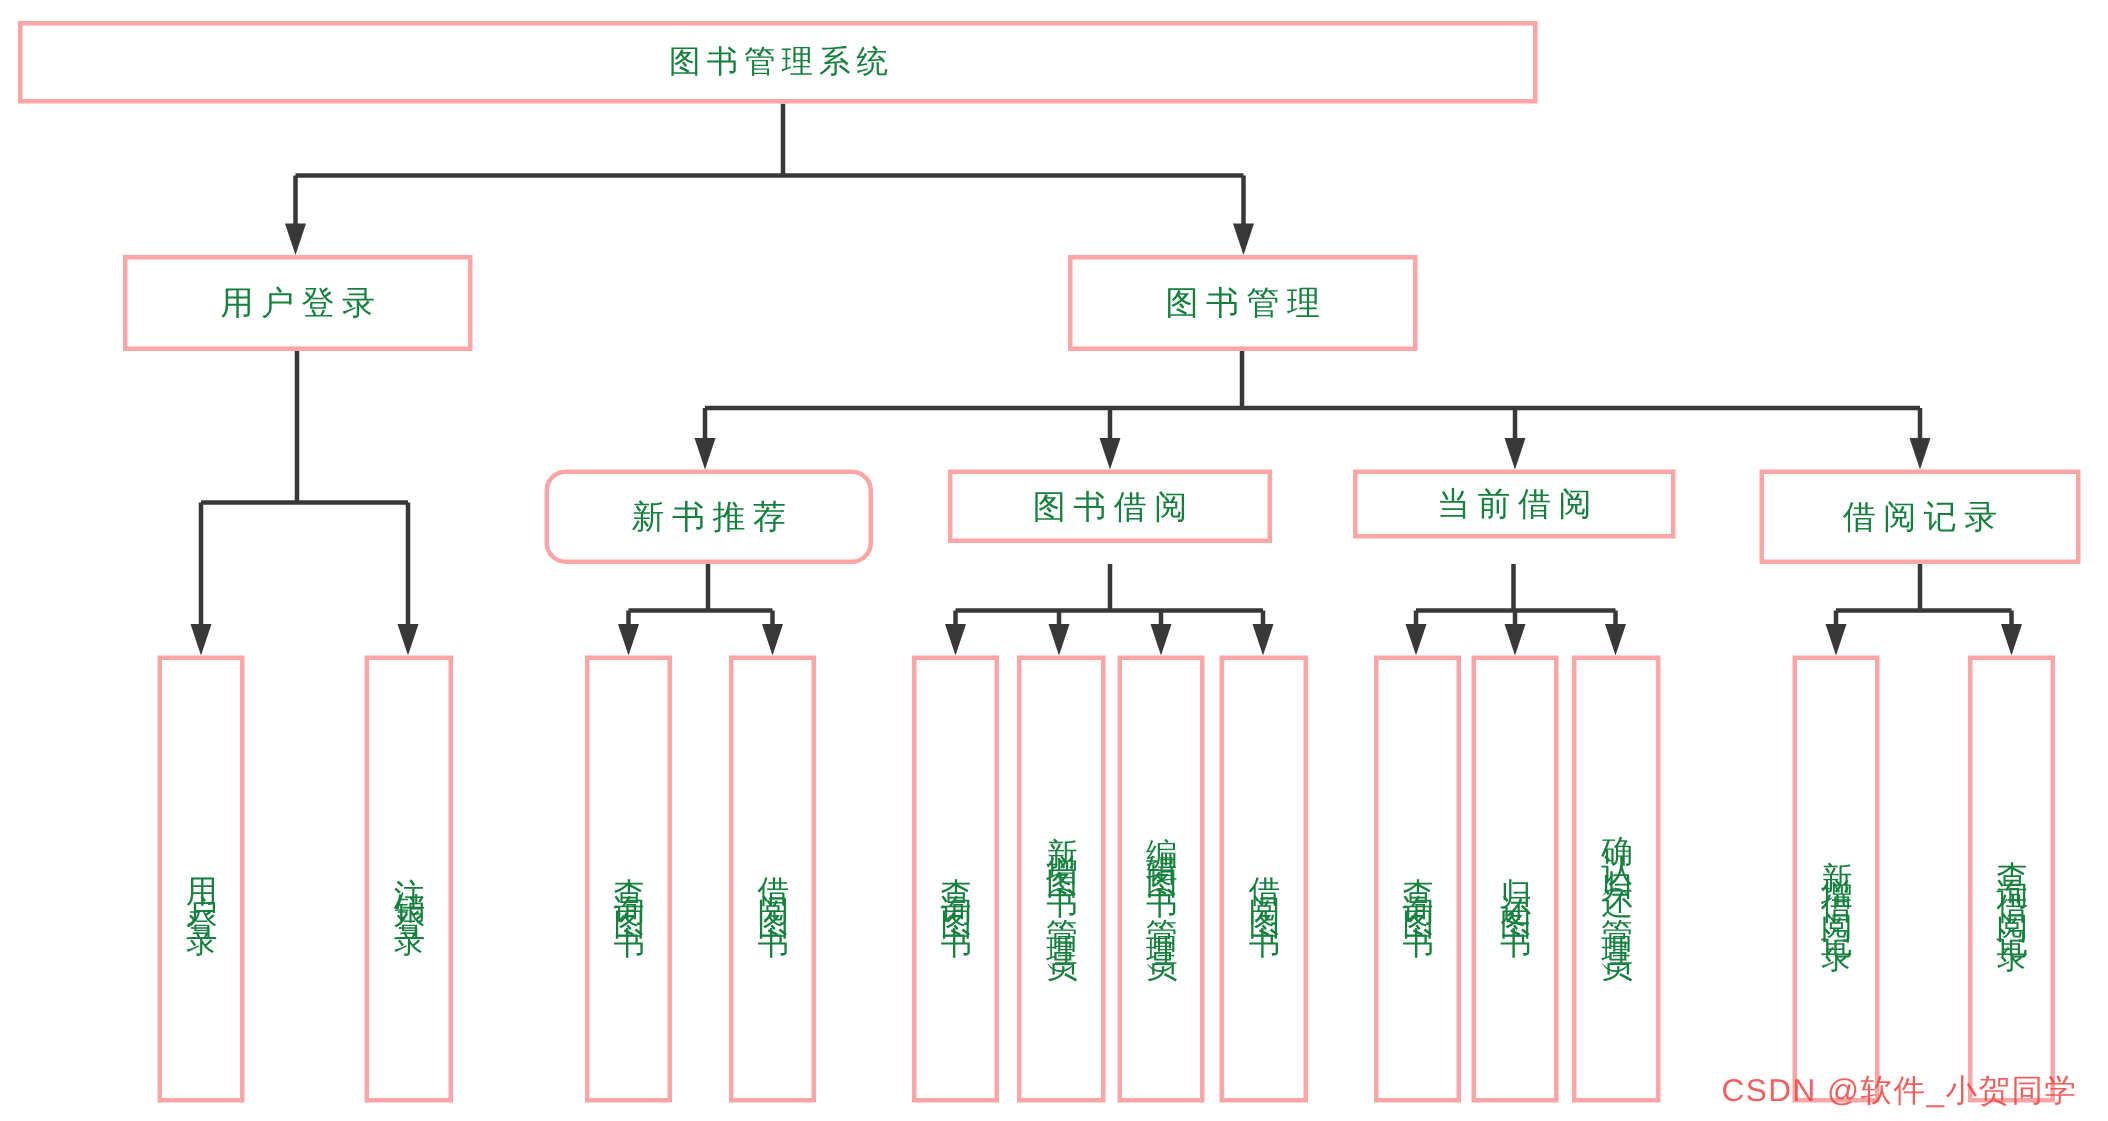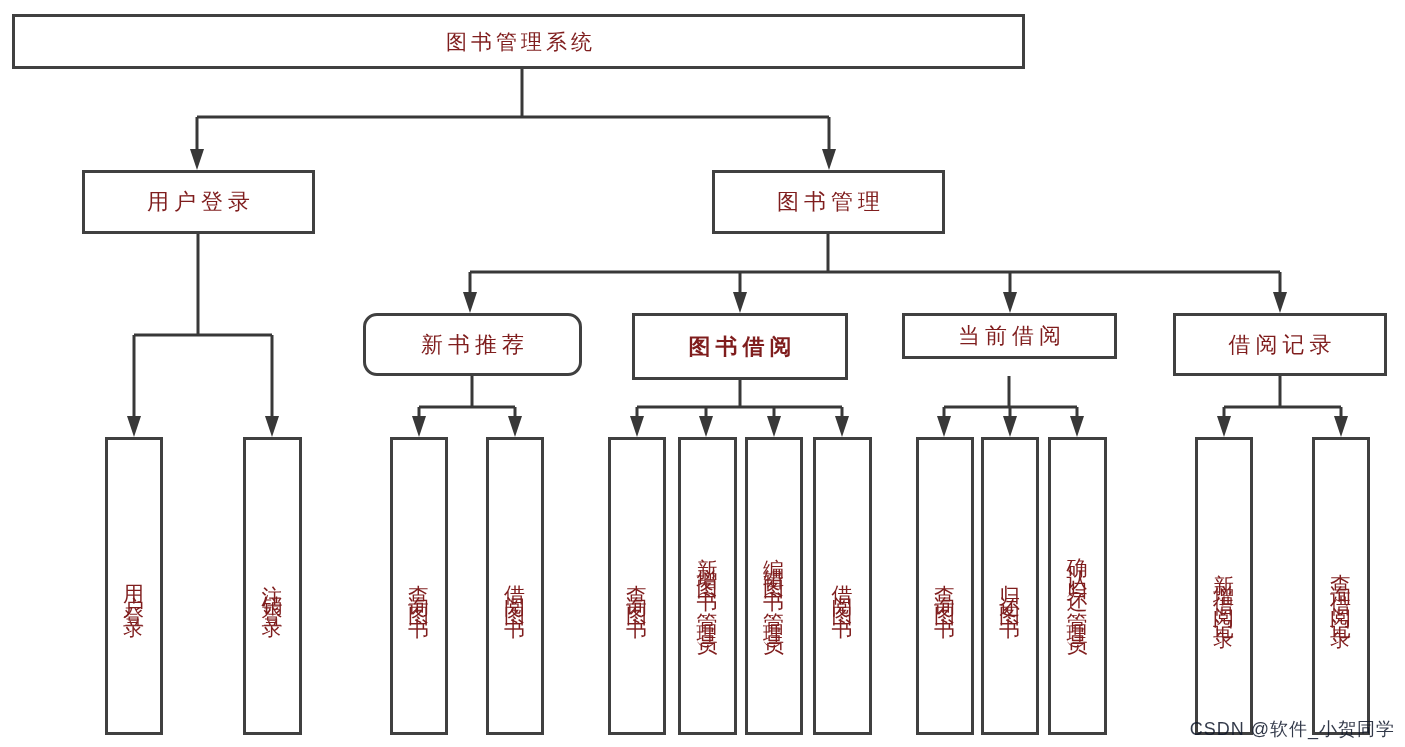--- a/index.html
+++ b/index.html
@@ -10,26 +10,26 @@
     font-family:"Liberation Sans", sans-serif;
     overflow:hidden;
   }
   .connectors{
     position:absolute;left:0;top:0;width:1405px;height:747px;
     pointer-events:none;
   }
   .node{
     position:absolute;
     box-sizing:border-box;
-    border:3px solid #404040;
+    border:3px solid #fca5a5;
     background:#ffffff;
     display:flex;
     align-items:center;
     justify-content:center;
-    color:#7f1d1d;
+    color:#15803d;
     text-align:center;
   }
   .node.h{
     font-size:22px;
     letter-spacing:5px;
     line-height:1;
     padding-left:5px; 
   }
   .node.root{
     font-size:21px;
@@ -38,24 +38,24 @@
   .node.v{
     writing-mode:vertical-rl;
     text-orientation:mixed;
     font-size:21px;
     letter-spacing:11px;
     line-height:1;
     padding-top:8px; 
   }
   .watermark{
     position:absolute;
-    right:10px;
+    right:20px;
     bottom:6px;
-    font-size:18px;
-    color:#0f172a;
+    font-size:21px;
+    color:#ef4444;
     opacity:0.85;
     letter-spacing:1px;
     white-space:nowrap;
     z-index:5;
   }
 </style>
 </head>
 <body>
 
 <div class="canvas">
@@ -114,21 +114,21 @@
       <polygon points="1224,437 1217,416 1231,416" fill="#383838"></polygon>
       <polygon points="1341,437 1334,416 1348,416" fill="#383838"></polygon>
     </svg>
 
   <div class="node h root" style="left:12px;top:14px;width:1013px;height:55px;">图书管理系统</div>
 
   <div class="node h" style="left:82px;top:170px;width:233px;height:64px;">用户登录</div>
   <div class="node h" style="left:712px;top:170px;width:233px;height:64px;">图书管理</div>
 
   <div class="node h" style="left:363px;top:313px;width:219px;height:63px;border-radius:14px;">新书推荐</div>
-  <div class="node h" style="left:632px;top:313px;width:216px;height:67px;font-weight:bold;">图书借阅</div>
+  <div class="node h" style="left:632px;top:313px;width:216px;height:49px;">图书借阅</div>
   <div class="node h" style="left:902px;top:313px;width:215px;height:46px;">当前借阅</div>
   <div class="node h" style="left:1173px;top:313px;width:214px;height:63px;">借阅记录</div>
 
   <div class="node v" style="left:105px;top:437px;width:58px;height:298px;">用户登录</div>
   <div class="node v" style="left:243px;top:437px;width:59px;height:298px;">注销登录</div>
 
   <div class="node v" style="left:390px;top:437px;width:58px;height:298px;">查询图书</div>
   <div class="node v" style="left:486px;top:437px;width:58px;height:298px;">借阅图书</div>
 
   <div class="node v" style="left:608px;top:437px;width:58px;height:298px;">查询图书</div>

